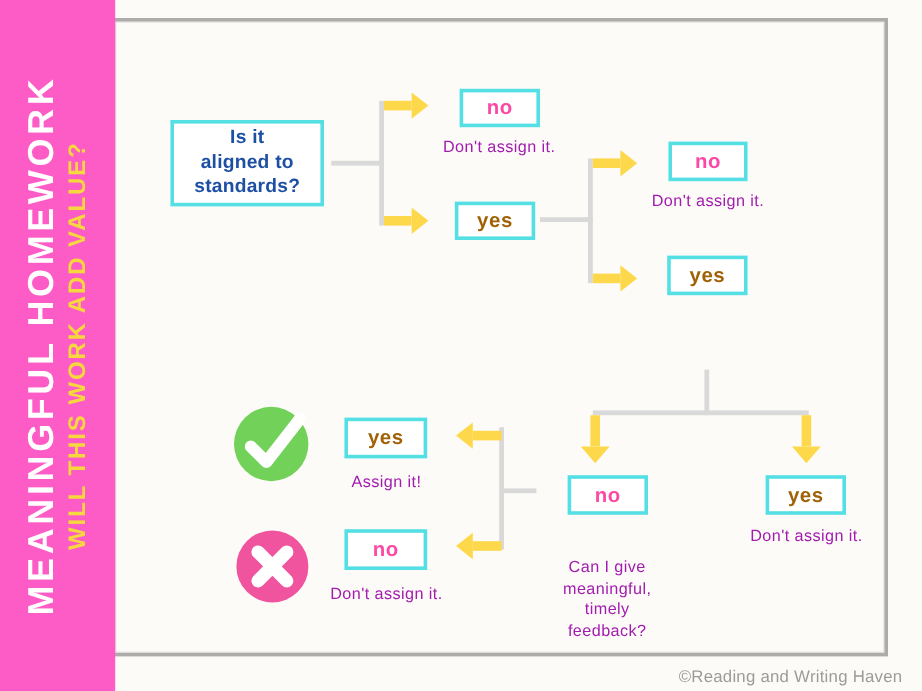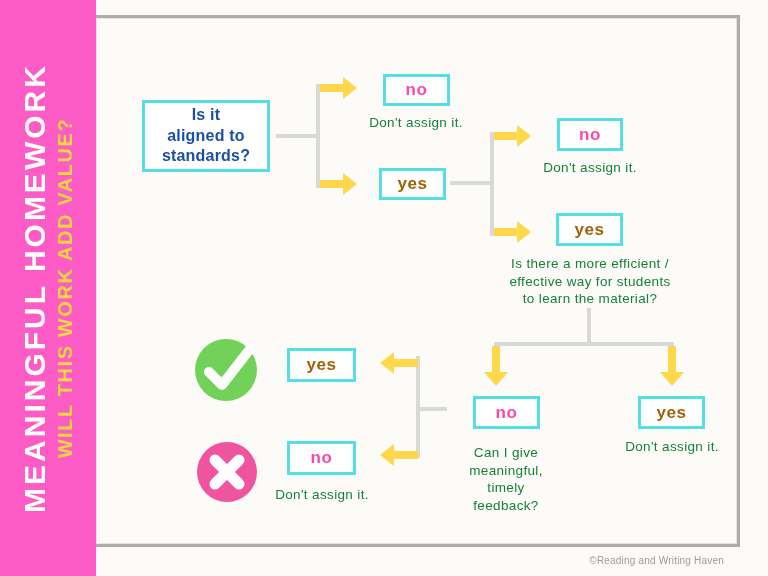--- a/index.html
+++ b/index.html
@@ -44,21 +44,21 @@
     display:flex; align-items:center; justify-content:center; box-sizing:border-box;
   }
   .tagbox {
     position:absolute; background:#ffffff; border:3px solid #54dfe5;
     display:flex; align-items:center; justify-content:center;
     font-weight:bold; font-size:17px; letter-spacing:0.5px; box-sizing:border-box;
   }
   .tag-no  { color:#fb4aa5; }
   .tag-yes { color:#a16207; }
   .caption {
-    position:absolute; color:#15803d; font-size:13.5px; line-height:1.3;
+    position:absolute; color:#a21caf; font-size:13.5px; line-height:1.3;
     letter-spacing:0.35px; text-align:center; white-space:pre-line;
   }
   .line { position:absolute; background:#d9d9d9; }
   
   .arr { position:absolute; }
   .arr .tail { position:absolute; background:#fed84b; }
   .arr .head { position:absolute; width:0; height:0; }
   .arr-r { width:37px; height:22px; }
   .arr-r .tail { left:0; top:7px; width:23px; height:8px; }
   .arr-r .head { left:23px; top:0;
@@ -69,22 +69,22 @@
   .arr-l .head { left:0; top:0;
     border-top:11px solid transparent; border-bottom:11px solid transparent;
     border-right:14px solid #fed84b; }
   .arr-d { width:24px; height:40px; }
   .arr-d .tail { left:8px; top:0; width:8px; height:26px; }
   .arr-d .head { left:0; top:26px;
     border-left:12px solid transparent; border-right:12px solid transparent;
     border-top:14px solid #fed84b; }
   .icon-svg { position:absolute; overflow:visible; }
   .footer {
-    position:absolute; right:44px; top:555px;
-    font-size:10px; color:#9b9b9b; letter-spacing:0.2px;
+    position:absolute; right:16px; top:555px;
+    font-size:14px; color:#9b9b9b; letter-spacing:0.2px;
   }
 </style>
 </head>
 <body>
 
 <div class="stage">
 
   <div class="frame"></div>
 
   <div class="sidebar">
@@ -130,39 +130,36 @@
     </div>
 
   <div class="tagbox" style="left:557px; top:118px; width:66px; height:33px;">
     <span class="tag-no">no</span>
   </div>
   <div class="caption" style="left:520px; top:159px; width:140px;">Don't assign it.</div>
 
   <div class="tagbox" style="left:556px; top:213px; width:67px; height:33px;">
     <span class="tag-yes">yes</span>
   </div>
-  <div class="caption" style="left:495px; top:255px; width:190px;">Is there a more efficient /
-effective way for students
-to learn the material?</div>
 
   <div class="line" style="left:587px; top:308px; width:4px; height:38px;"></div>
   <div class="line" style="left:494px; top:342px; width:180px; height:4px;"></div>
   <div class="arr arr-d" style="left:484px; top:346px;">
       <span class="tail"></span>
       <span class="head"></span>
     </div>
   <div class="arr arr-d" style="left:660px; top:346px;">
       <span class="tail"></span>
       <span class="head"></span>
     </div>
 
   <div class="tagbox" style="left:473px; top:396px; width:67px; height:33px;">
     <span class="tag-no">no</span>
   </div>
-  <div class="caption" style="left:436px; top:444px; width:140px;">Can I give
+  <div class="caption" style="left:436px; top:464px; width:140px;">Can I give
 meaningful,
 timely
 feedback?</div>
 
   <div class="tagbox" style="left:638px; top:396px; width:67px; height:33px;">
     <span class="tag-yes">yes</span>
   </div>
   <div class="caption" style="left:602px; top:438px; width:140px;">Don't assign it.</div>
 
   <div class="line" style="left:416px; top:356px; width:4px; height:102px;"></div>
@@ -176,20 +173,21 @@
       <span class="head"></span>
     </div>
 
   <svg class="icon-svg" style="left:192px; top:335px;" width="70" height="70" viewBox="0 0 70 70">
     <circle cx="34" cy="35" r="31" fill="#71d158"></circle>
     <path d="M17 37 L30 50 L58 14" stroke="#ffffff" stroke-width="10" fill="none" stroke-linecap="round" stroke-linejoin="round"></path>
   </svg>
   <div class="tagbox" style="left:287px; top:348px; width:69px; height:34px;">
     <span class="tag-yes">yes</span>
   </div>
+  <div class="caption" style="left:252px; top:393px; width:140px;">Assign it!</div>
 
   <svg class="icon-svg" style="left:196px; top:441px;" width="63" height="63" viewBox="0 0 63 63">
     <circle cx="31" cy="31" r="30" fill="#f0549f"></circle>
     <path d="M19 19 L43 43 M43 19 L19 43" stroke="#ffffff" stroke-width="11" stroke-linecap="round"></path>
   </svg>
   <div class="tagbox" style="left:287px; top:441px; width:69px; height:34px;">
     <span class="tag-no">no</span>
   </div>
   <div class="caption" style="left:252px; top:486px; width:140px;">Don't assign it.</div>
 

